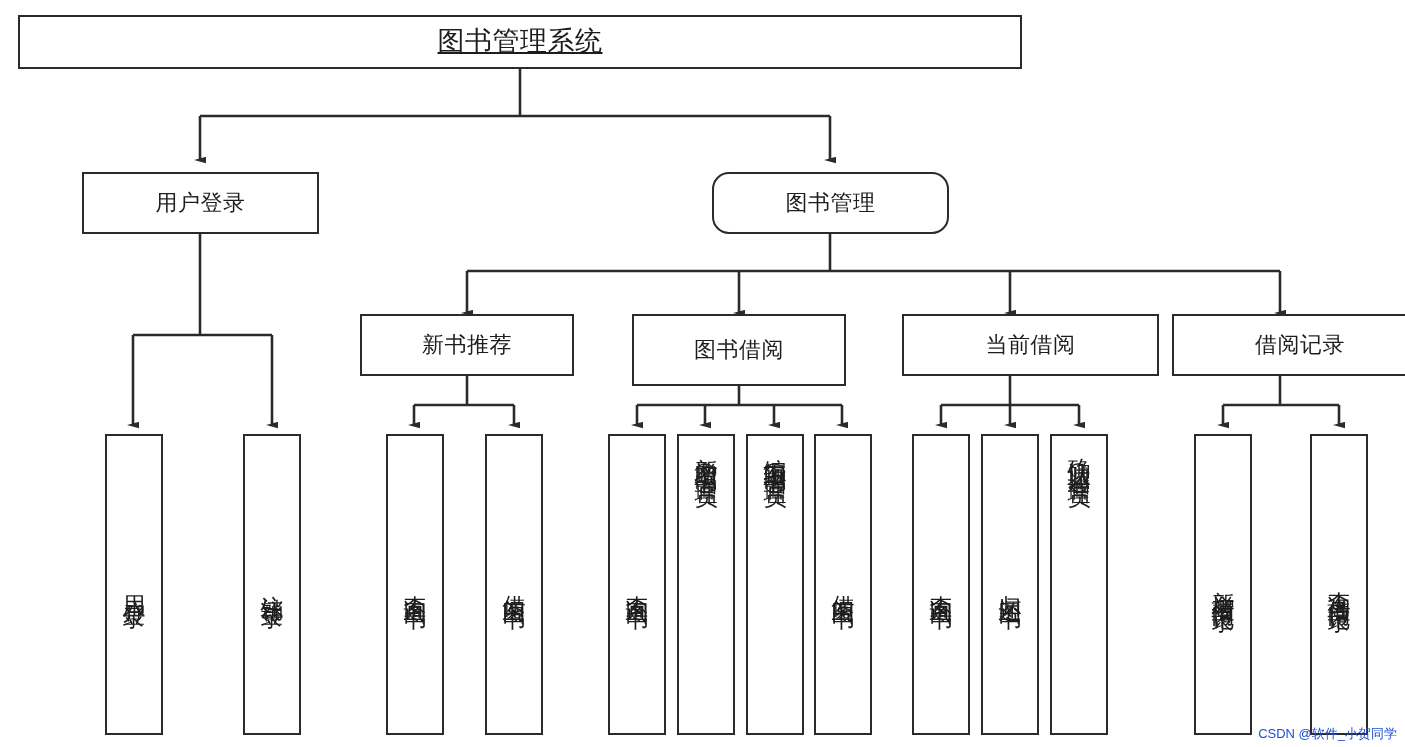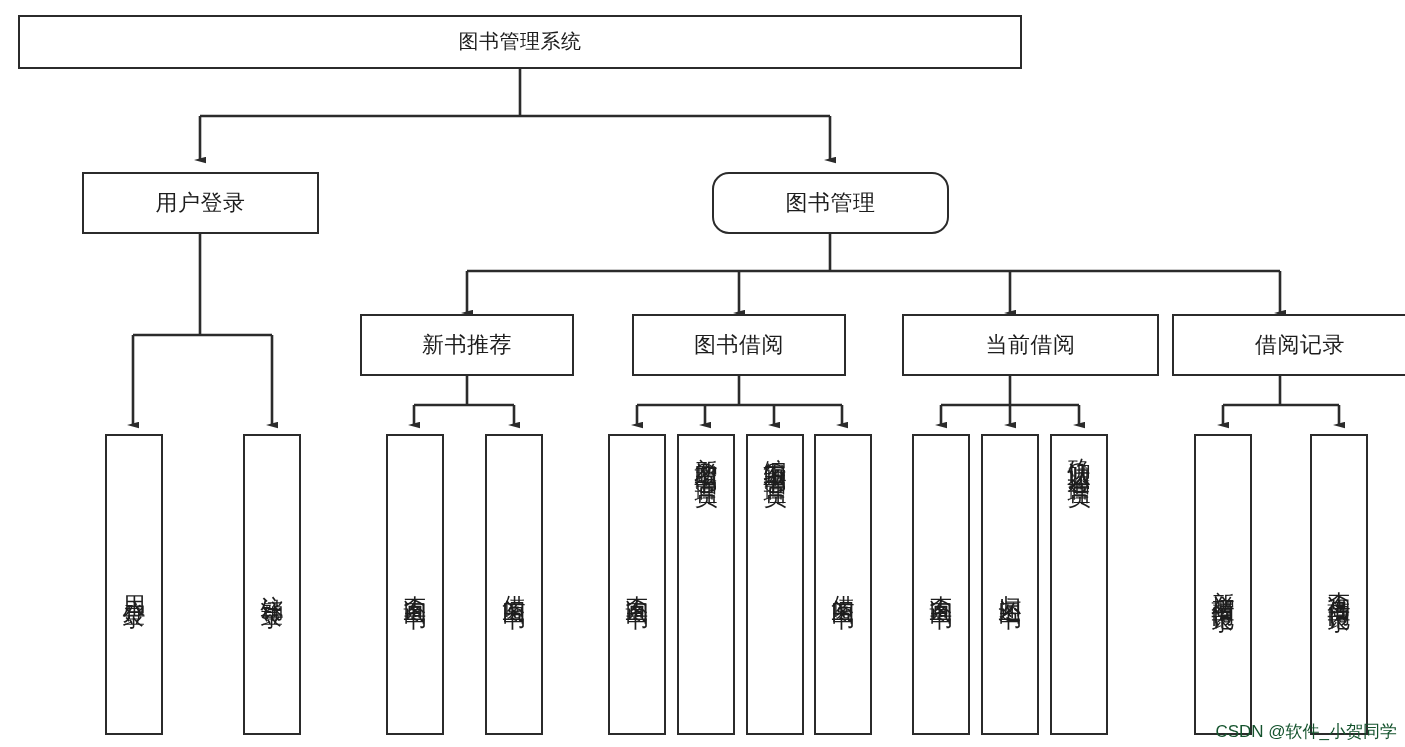--- a/index.html
+++ b/index.html
@@ -42,21 +42,22 @@
     text-align: center;
     line-height: 1.18;
     white-space: pre;
   }
   
   .node.horiz .node-label {
     font-size: 22px;
     letter-spacing: 0.5px;
   }
   .node.root .node-label {
-    font-size: 20px;
+    font-size: 27px;
+    text-decoration: underline;
   }
   
   .node.vert {
     align-items: flex-start;
     justify-content: center;
     padding-top: 4px;
   }
   .node.vert .node-label {
     writing-mode: vertical-rl;
     text-orientation: upright;
@@ -66,22 +67,22 @@
     white-space: nowrap;
   }
   .node.vert.centered {
     align-items: center;
     padding-top: 0;
   }
   #watermark {
     position: absolute;
     right: 8px;
     bottom: 4px;
-    font-size: 17px;
-    color: #14532d;
+    font-size: 13px;
+    color: #1d4ed8;
     z-index: 5;
     white-space: nowrap;
     font-family: "Liberation Sans", "DejaVu Sans", sans-serif;
   }
 </style>
 </head>
 <body>
 
 <div id="diagram-root">
 
@@ -142,21 +143,21 @@
   <div class="node horiz" style="left:82px; top:172px; width:237px; height:62px;">
     <span class="node-label">用户登录</span>
   </div>
   <div class="node horiz" style="left:712px; top:172px; width:237px; height:62px;border-radius:17px;">
     <span class="node-label">图书管理</span>
   </div>
 
   <div class="node horiz" style="left:360px; top:314px; width:214px; height:62px;">
     <span class="node-label">新书推荐</span>
   </div>
-  <div class="node horiz" style="left:632px; top:314px; width:214px; height:62px;">
+  <div class="node horiz" style="left:632px; top:314px; width:214px; height:72px;">
     <span class="node-label">图书借阅</span>
   </div>
   <div class="node horiz" style="left:902px; top:314px; width:257px; height:62px;">
     <span class="node-label">当前借阅</span>
   </div>
   <div class="node horiz" style="left:1172px; top:314px; width:256px; height:62px;">
     <span class="node-label">借阅记录</span>
   </div>
 
   <div class="node vert centered" style="left:105px; top:434px; width:58px; height:301px;">

